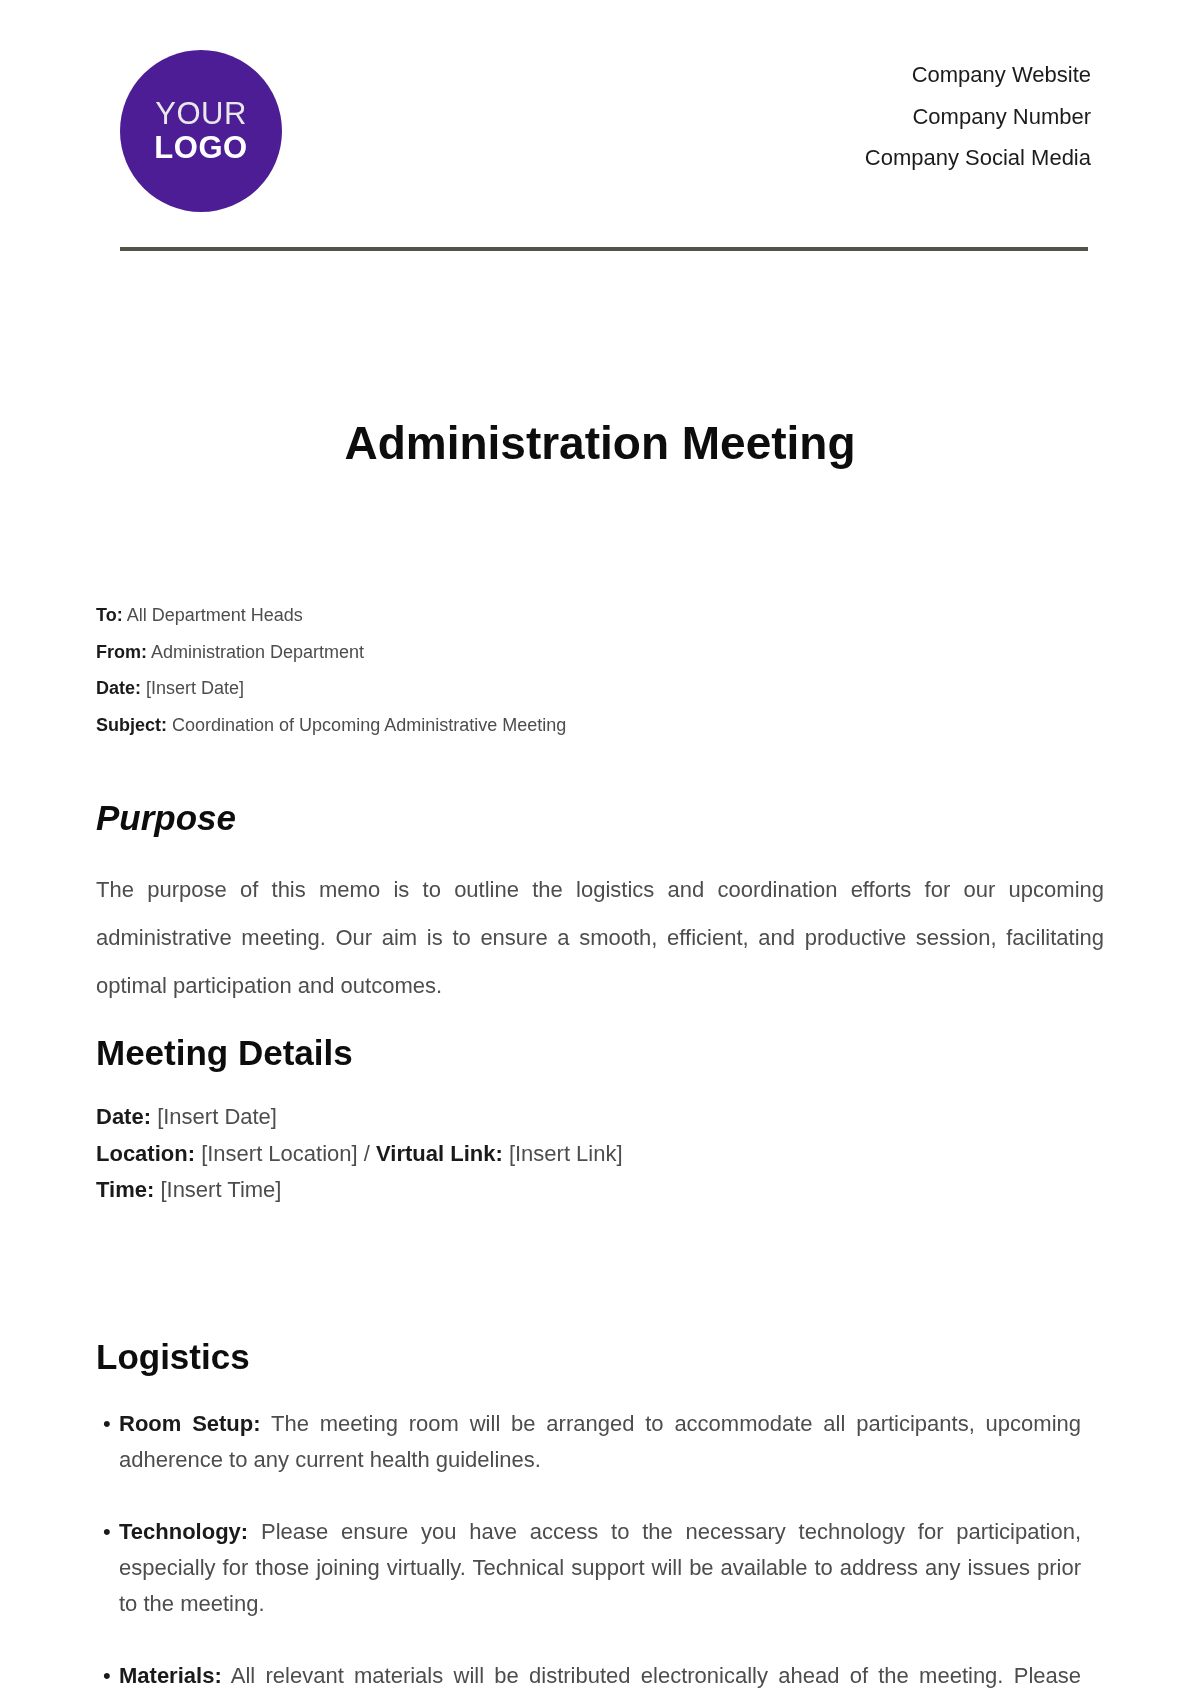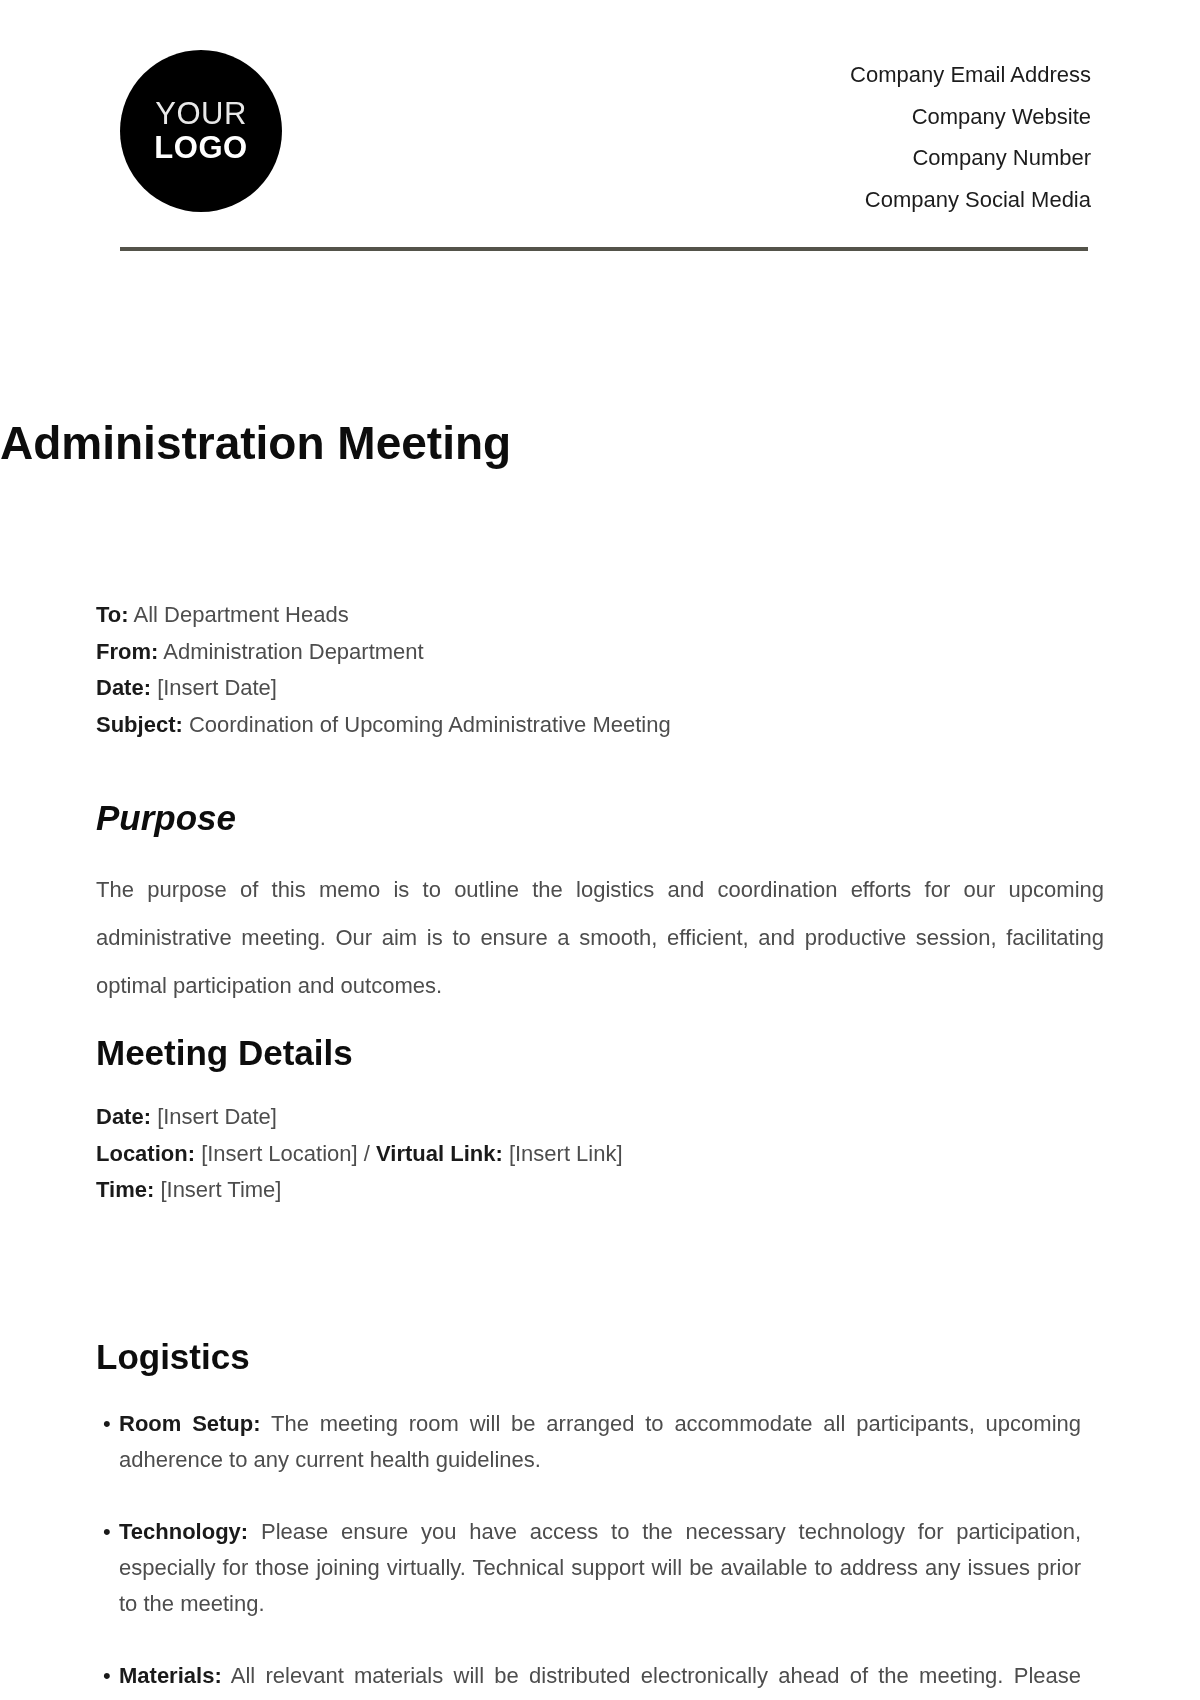--- a/index.html
+++ b/index.html
@@ -1,38 +1,38 @@
 <!DOCTYPE html>
 <html><head>
 <meta charset="utf-8">
 <style>
   html, body { margin: 0; padding: 0; background: #ffffff; }
   body { width: 1200px; height: 1700px; overflow: hidden; position: relative;
          font-family: "Liberation Sans", "DejaVu Sans", sans-serif; color: #4a4a4a; }
   .page { position: absolute; left: 0; top: 0; width: 1200px; height: 1700px; }
 
   .logo { position: absolute; left: 120px; top: 50px; width: 162px; height: 162px;
-          border-radius: 50%; background: #000000; color: #fff; display: flex;
+          border-radius: 50%; background: #4c1d95; color: #fff; display: flex;
           flex-direction: column; align-items: center; justify-content: center; }
   .logo .l1 { font-size: 31px; font-weight: 300; letter-spacing: 0.5px; line-height: 34px; color: #e8e8e8; }
   .logo .l2 { font-size: 31px; font-weight: 700; letter-spacing: 0.5px; line-height: 34px; }
 
   .contact { position: absolute; right: 109px; top: 54px; text-align: right;
              font-size: 22px; line-height: 41.5px; color: #1c1c1c; }
   .contact div { white-space: nowrap; }
 
   .divider { position: absolute; left: 120px; top: 247px; width: 968px; height: 4px;
              background: #54534a; }
 
-  .title { position: absolute; left: 0; width: 1200px; top: 414px; text-align: left;
+  .title { position: absolute; left: 0; width: 1200px; top: 414px; text-align: center;
            font-size: 46px; font-weight: 700; line-height: 58px; color: #0d0d0d; }
 
   .content { position: absolute; left: 96px; width: 1008px; top: 0; }
 
-  .meta { position: absolute; left: 0; top: 597px; font-size: 22px; line-height: 36.5px; color: #4d4d4d; }
+  .meta { position: absolute; left: 0; top: 597px; font-size: 18px; line-height: 36.5px; color: #4d4d4d; }
   .meta b, .details b, .bullets b { color: #1a1a1a; font-weight: 700; }
 
   h2 { position: absolute; left: 0; margin: 0; font-size: 35px; font-weight: 700; color: #0d0d0d; line-height: 40px; }
 
   .para { position: absolute; left: 0; width: 1008px; font-size: 22px; line-height: 48px;
           text-align: justify; color: #4d4d4d; margin: 0; }
 
   .details { position: absolute; left: 0; width: 1008px; top: 1099px; font-size: 22px;
              line-height: 36.5px; color: #4d4d4d; text-align: justify; }
 
@@ -45,21 +45,20 @@
 <body>
 
 <div class="page">
 
   <div class="logo">
     <span class="l1">YOUR</span>
     <span class="l2">LOGO</span>
   </div>
 
   <div class="contact">
-    <div>Company Email Address</div>
     <div>Company Website</div>
     <div>Company Number</div>
     <div>Company Social Media</div>
   </div>
 
   <div class="divider"></div>
 
   <div class="title">
     <div>Administration Meeting</div>
   </div>

